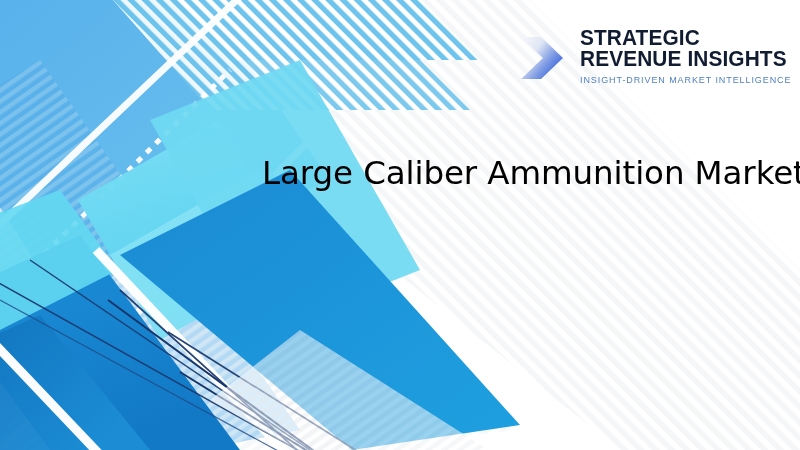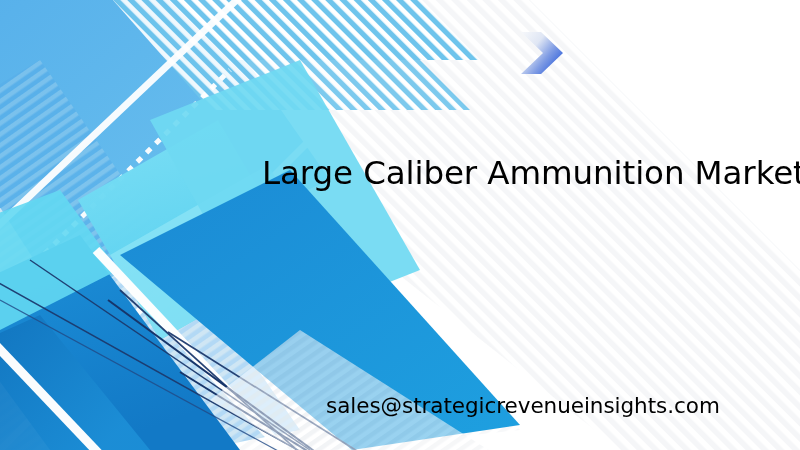--- a/index.html
+++ b/index.html
@@ -208,19 +208,23 @@
           <linearGradient id="chevGrad" x1="0" y1="0.1" x2="1" y2="0.9">
             <stop offset="0%" stop-color="#f4f6fa"></stop>
             <stop offset="32%" stop-color="#dfe6f4"></stop>
             <stop offset="62%" stop-color="#7f9ce4"></stop>
             <stop offset="100%" stop-color="#1a4fd8"></stop>
           </linearGradient>
         </defs>
         <path d="M2 4 L22 4 L44 25 L22 46 L2 46 L24 25 Z" fill="url(#chevGrad)"></path>
       </svg>
     </div>
+    <div id="logo-text">
+      <div class="logo-line">STRATEGIC</div>
+      <div class="logo-line">REVENUE INSIGHTS</div>
+      <div id="logo-tagline">INSIGHT-DRIVEN MARKET INTELLIGENCE</div>
+    </div>
   </div>
 
   <div id="title">Large Caliber Ammunition Market</div>
 
-  <div id="email">sales@strategicrevenueinsights.com</div>
 
 </div>
 
 </body></html>

